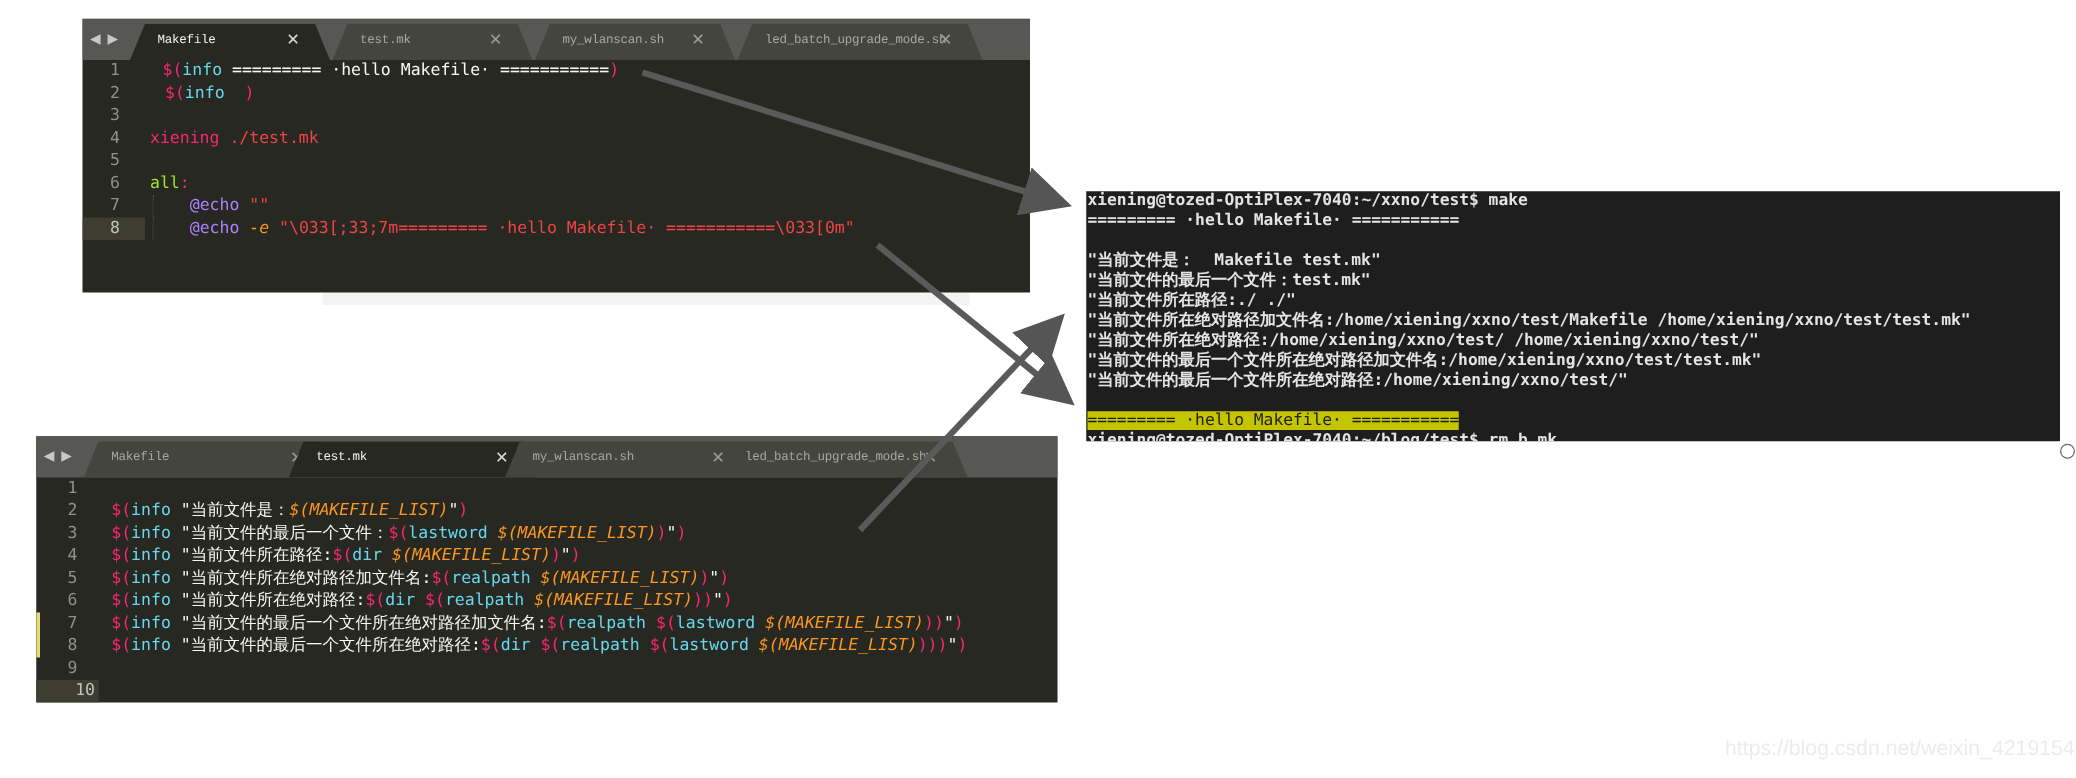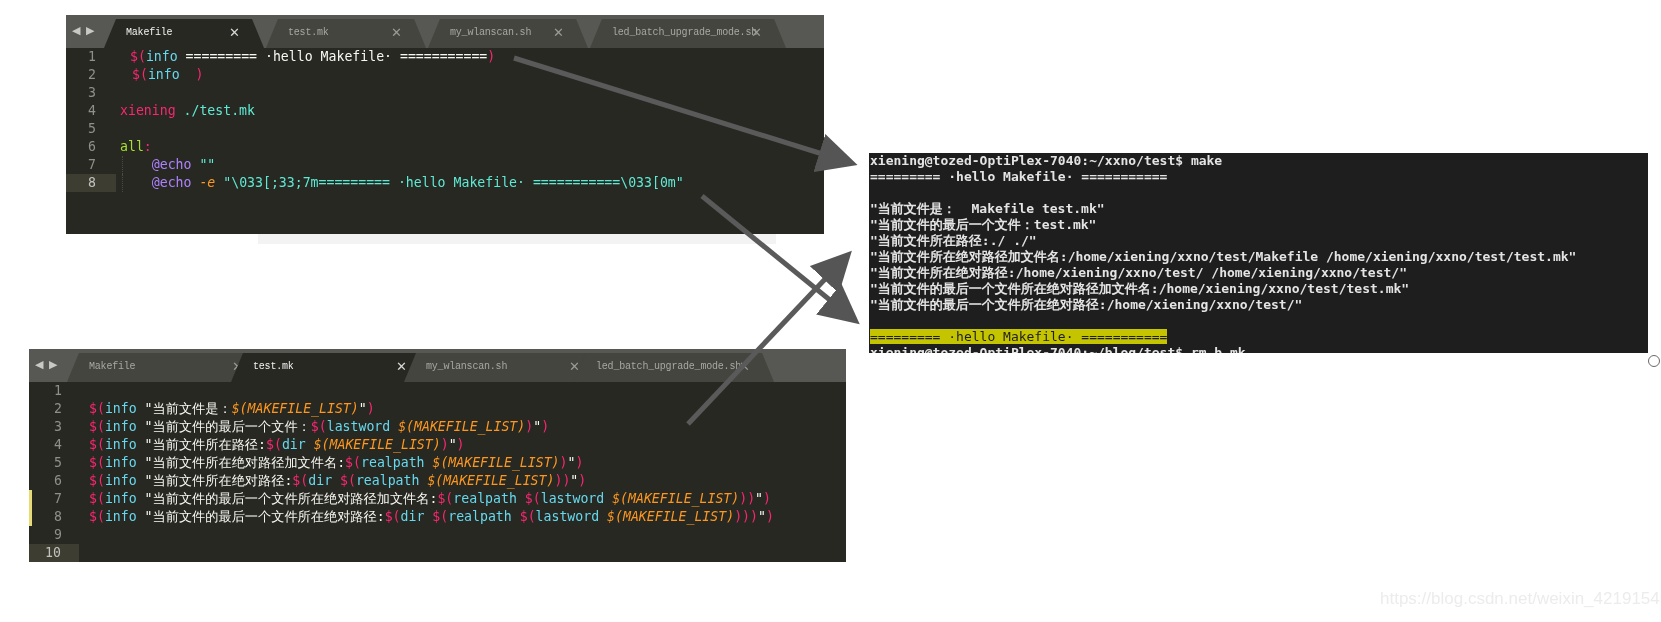--- a/index.html
+++ b/index.html
@@ -23,21 +23,21 @@
   .gutter-num { position: absolute; width: 30px; text-align: right; color: #8f908a; }
   .line.cur .gutter-num { color: #c2c2bf; }
   .line.cur .gutter-bg { position: absolute; left: 0; width: 50px; height: 18px; background: #3e3d32; }
   .txt { position: absolute; }
   .mark { position: absolute; left: 0; width: 3px; height: 18px; background: #e6db74; }
   .indent-guide { position: absolute; width: 1px; height: 18px; border-left: 1px dotted #4a4a44; }
 
   .c-pink { color: #f92672; }
   .c-cyan { color: #66d9ef; }
   .c-white { color: #f8f8f2; }
-  .c-yellow { color: #5eead4; }
+  .c-yellow { color: #ef4444; }
   .c-green { color: #a6e22e; }
   .c-orange-it { color: #fd971f; font-style: italic; }
   .c-purple { color: #ae81ff; text-align: center; }
   .c-kw { color: #f92672; }
 
   .terminal { position: absolute; left: 869px; top: 153px; width: 779px; height: 200px; background: #1e1e1e; overflow: hidden;
               font-family: "DejaVu Sans Mono", monospace; font-size: 13px; color: #e4e4e4; }
   .tline { height: 16px; line-height: 16px; padding-left: 1px; white-space: pre; font-weight: bold; }
   .hl { background: #c4c400; color: #1e1e1e; font-weight: normal; }
 
@@ -106,21 +106,21 @@
   <div class="code" id="bottom-code" style="padding-top: 0px;">
       <div class="line"><span class="gutter-num" style="left: 3px;">1</span><span class="txt" style="left: 60px;"></span></div>
       <div class="line"><span class="gutter-num" style="left: 3px;">2</span><span class="txt" style="left: 60px;"><span class="c-pink">$(</span><span class="c-cyan">info</span><span class="c-white"> "当前文件是：</span><span class="c-orange-it">$(</span><span class="c-orange-it">MAKEFILE_LIST</span><span class="c-orange-it">)</span><span class="c-white">"</span><span class="c-pink">)</span></span></div>
       <div class="line"><span class="gutter-num" style="left: 3px;">3</span><span class="txt" style="left: 60px;"><span class="c-pink">$(</span><span class="c-cyan">info</span><span class="c-white"> "当前文件的最后一个文件：</span><span class="c-pink">$(</span><span class="c-cyan">lastword</span><span class="c-white"> </span><span class="c-orange-it">$(MAKEFILE_LIST)</span><span class="c-pink">)</span><span class="c-white">"</span><span class="c-pink">)</span></span></div>
       <div class="line"><span class="gutter-num" style="left: 3px;">4</span><span class="txt" style="left: 60px;"><span class="c-pink">$(</span><span class="c-cyan">info</span><span class="c-white"> "当前文件所在路径:</span><span class="c-pink">$(</span><span class="c-cyan">dir</span><span class="c-white"> </span><span class="c-orange-it">$(MAKEFILE_LIST)</span><span class="c-pink">)</span><span class="c-white">"</span><span class="c-pink">)</span></span></div>
       <div class="line"><span class="gutter-num" style="left: 3px;">5</span><span class="txt" style="left: 60px;"><span class="c-pink">$(</span><span class="c-cyan">info</span><span class="c-white"> "当前文件所在绝对路径加文件名:</span><span class="c-pink">$(</span><span class="c-cyan">realpath</span><span class="c-white"> </span><span class="c-orange-it">$(MAKEFILE_LIST)</span><span class="c-pink">)</span><span class="c-white">"</span><span class="c-pink">)</span></span></div>
       <div class="line"><span class="gutter-num" style="left: 3px;">6</span><span class="txt" style="left: 60px;"><span class="c-pink">$(</span><span class="c-cyan">info</span><span class="c-white"> "当前文件所在绝对路径:</span><span class="c-pink">$(</span><span class="c-cyan">dir</span><span class="c-white"> </span><span class="c-pink">$(</span><span class="c-cyan">realpath</span><span class="c-white"> </span><span class="c-orange-it">$(MAKEFILE_LIST)</span><span class="c-pink">))</span><span class="c-white">"</span><span class="c-pink">)</span></span></div>
       <div class="line"><span class="mark"></span><span class="gutter-num" style="left: 3px;">7</span><span class="txt" style="left: 60px;"><span class="c-pink">$(</span><span class="c-cyan">info</span><span class="c-white"> "当前文件的最后一个文件所在绝对路径加文件名:</span><span class="c-pink">$(</span><span class="c-cyan">realpath</span><span class="c-white"> </span><span class="c-pink">$(</span><span class="c-cyan">lastword</span><span class="c-white"> </span><span class="c-orange-it">$(MAKEFILE_LIST)</span><span class="c-pink">))</span><span class="c-white">"</span><span class="c-pink">)</span></span></div>
       <div class="line"><span class="mark"></span><span class="gutter-num" style="left: 3px;">8</span><span class="txt" style="left: 60px;"><span class="c-pink">$(</span><span class="c-cyan">info</span><span class="c-white"> "当前文件的最后一个文件所在绝对路径:</span><span class="c-pink">$(</span><span class="c-cyan">dir</span><span class="c-white"> </span><span class="c-pink">$(</span><span class="c-cyan">realpath</span><span class="c-white"> </span><span class="c-pink">$(</span><span class="c-cyan">lastword</span><span class="c-white"> </span><span class="c-orange-it">$(MAKEFILE_LIST)</span><span class="c-pink">)))</span><span class="c-white">"</span><span class="c-pink">)</span></span></div>
       <div class="line"><span class="gutter-num" style="left: 3px;">9</span><span class="txt" style="left: 60px;"></span></div>
-      <div class="line cur"><span class="gutter-bg"></span><span class="gutter-num" style="left: 2px;">10</span><span class="txt" style="left: 60px;"></span></div>
+      <div class="line cur"><span class="gutter-bg"></span><span class="gutter-num" style="left: 17px;">10</span><span class="txt" style="left: 60px;"></span></div>
     </div>
 </div>
 
 <div class="terminal" id="terminal">
     <div class="tline"><span>xiening@tozed-OptiPlex-7040:~/xxno/test$ make</span></div>
     <div class="tline"><span>========= ·hello Makefile· ===========</span></div>
     <div class="tline"><span></span></div>
     <div class="tline"><span>"当前文件是：  Makefile test.mk"</span></div>
     <div class="tline"><span>"当前文件的最后一个文件：test.mk"</span></div>
     <div class="tline"><span>"当前文件所在路径:./ ./"</span></div>

